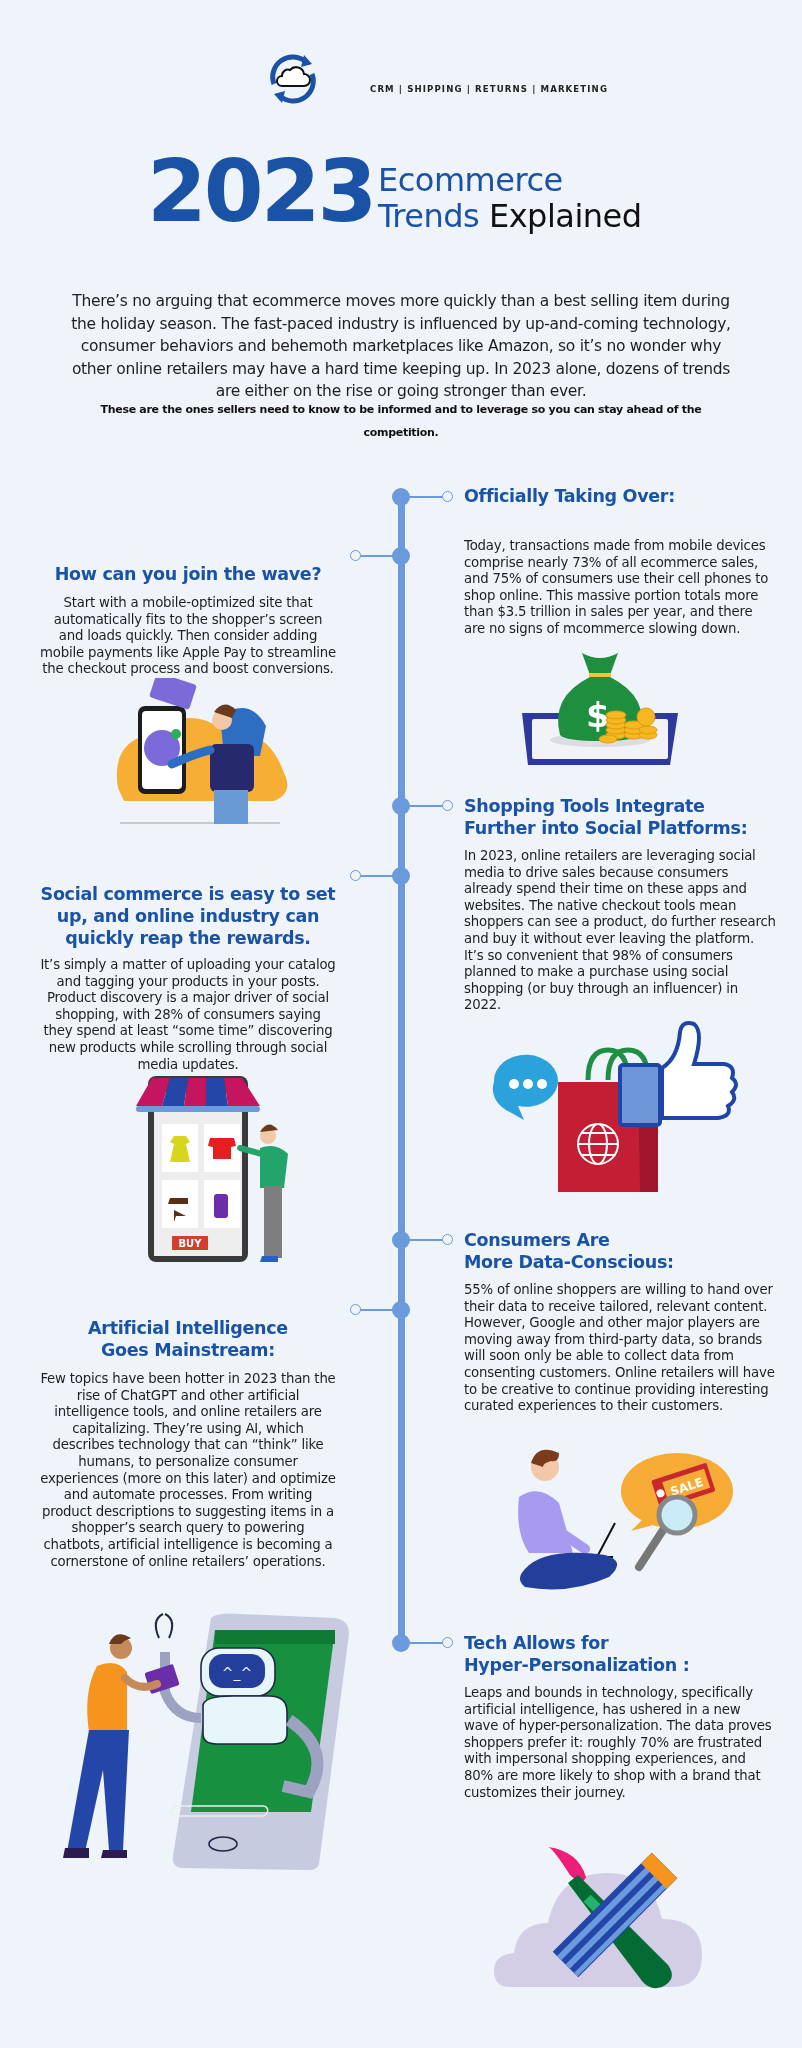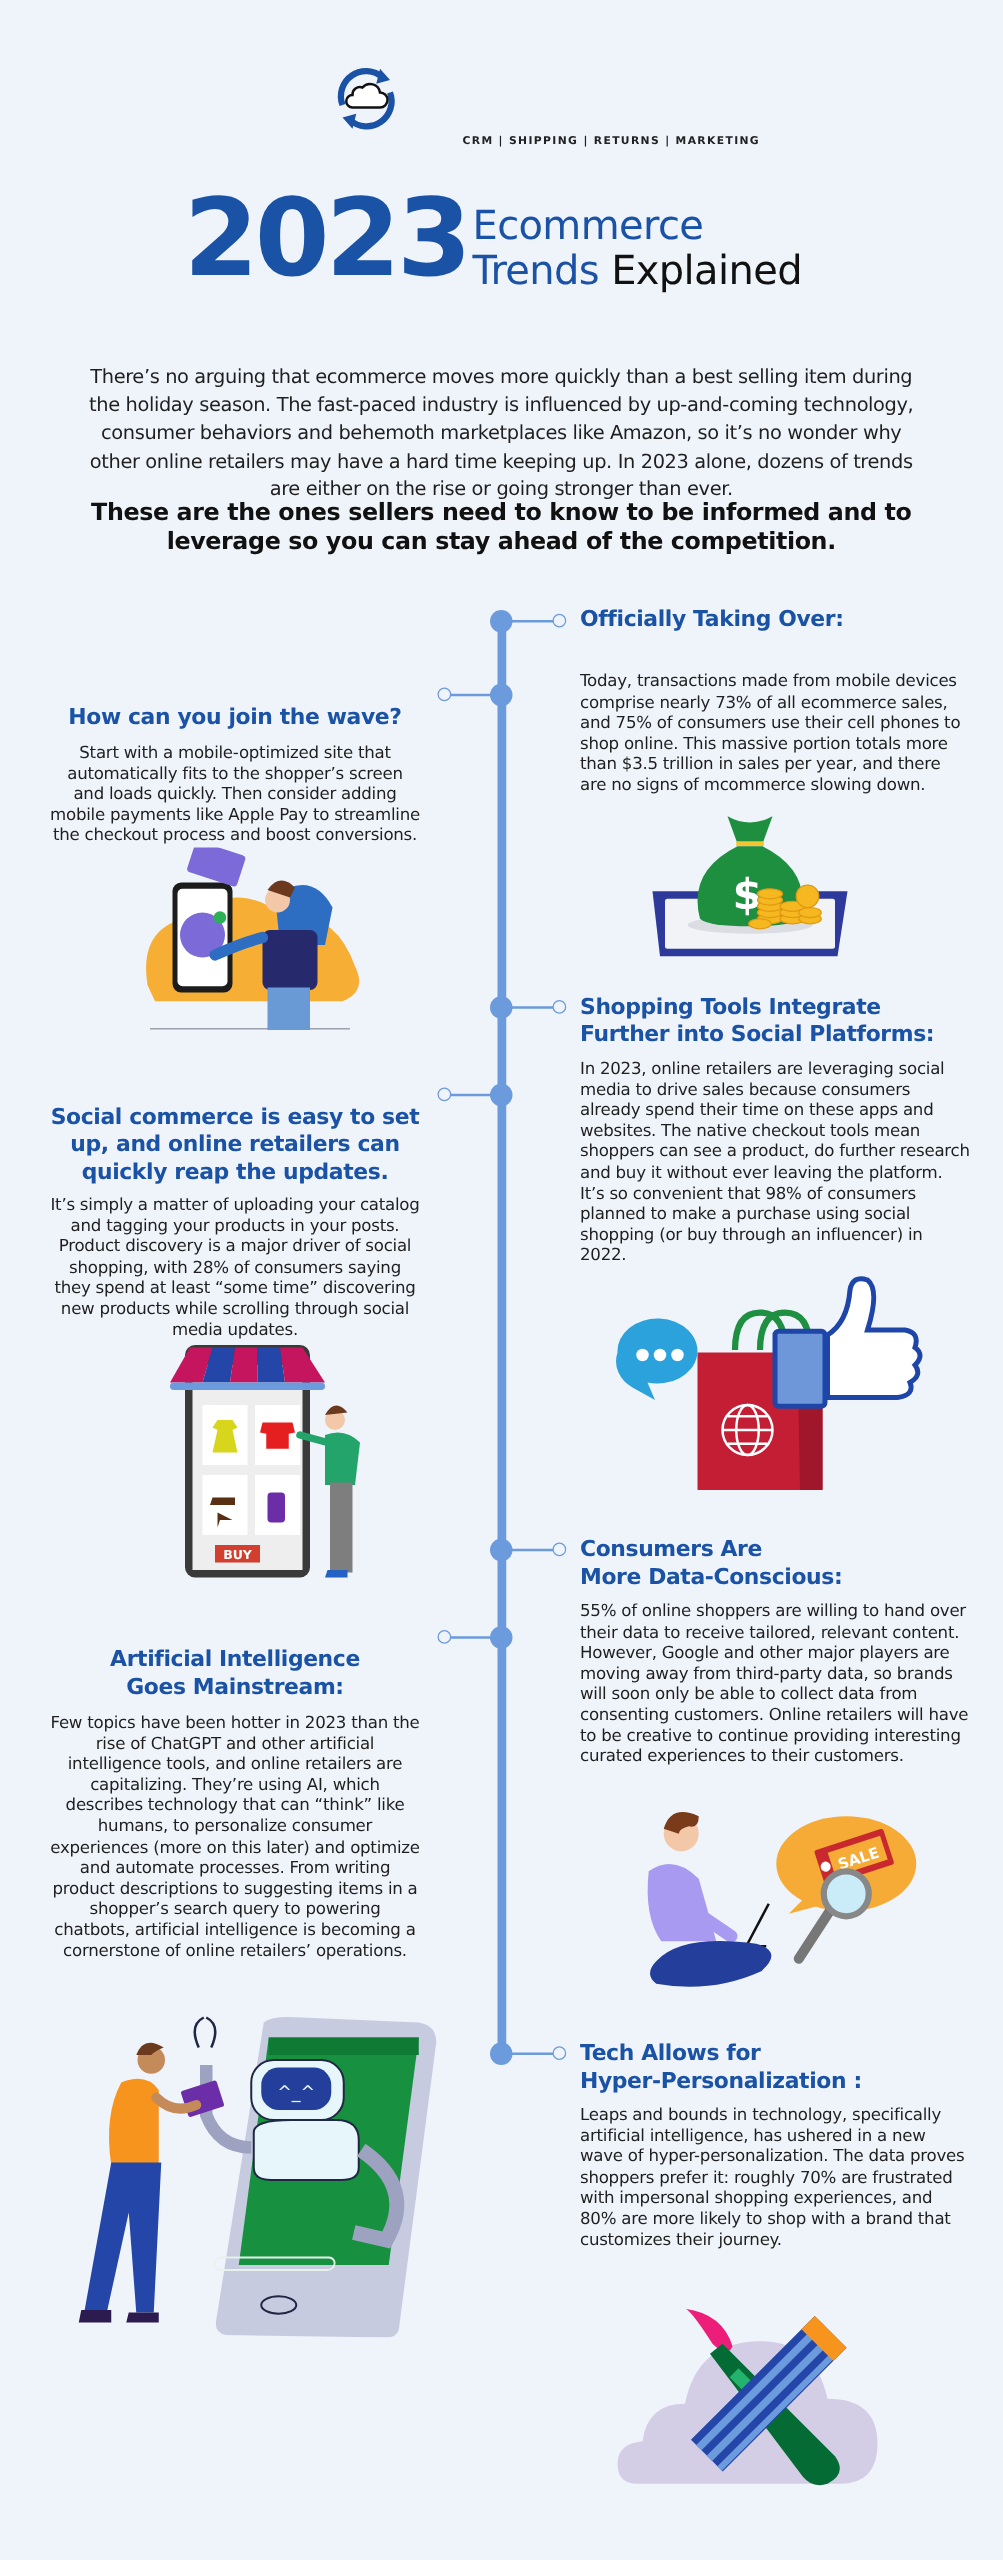--- a/index.html
+++ b/index.html
@@ -5,29 +5,29 @@
   * { margin: 0; padding: 0; box-sizing: border-box; }
   html, body { width: 802px; height: 2048px; background: #eff3fa; overflow: hidden; }
   body { position: relative; font-family: "DejaVu Sans", "Liberation Sans", sans-serif; color: #1a1a1a; }
 
   
   .logo { position: absolute; left: 266px; top: 52px; width: 280px; height: 58px; }
   .logo-mark { position: absolute; left: 0; top: 0; width: 54px; height: 54px; }
   .logo-word { position: absolute; left: 58px; top: -2px; font-family: "Liberation Sans", sans-serif; font-weight: bold; font-style: italic; font-size: 37px; letter-spacing: -1px; white-space: nowrap; }
   .logo-word .ready { color: #111; }
   .logo-word .cloud { color: #1a52a6; }
-  .logo-tag { position: absolute; left: 60px; top: 56px; font-size: 8.6px; font-weight: bold; letter-spacing: 1.1px; color: #222; white-space: nowrap; padding-left: 44px; }
+  .logo-tag { position: absolute; left: 60px; top: 32px; font-size: 8.6px; font-weight: bold; letter-spacing: 1.1px; color: #222; white-space: nowrap; padding-left: 44px; }
 
   
   .title-year { position: absolute; left: 147px; top: 148px; font-family: "DejaVu Sans", sans-serif; font-weight: bold; font-size: 86px; letter-spacing: -3px; color: #1a52a6; line-height: 1; }
   .title-rest { position: absolute; left: 378px; top: 162px; font-weight: normal; font-size: 32px; line-height: 36px; color: #1a52a6; letter-spacing: -0.5px; }
   .title-rest .black { color: #111; }
 
   .intro { position: absolute; left: 62px; top: 290px; width: 678px; text-align: center; font-family: "DejaVu Sans", sans-serif; font-size: 15.5px; line-height: 22.5px; color: #1f1f1f; letter-spacing: -0.3px; }
-  .intro-bold { position: absolute; left: 62px; top: 399px; width: 678px; text-align: center; font-weight: bold; font-size: 19px; line-height: 22.5px; color: #111; letter-spacing: -0.3px; }
+  .intro-bold { position: absolute; left: 62px; top: 399px; width: 678px; text-align: center; font-weight: bold; font-size: 11px; line-height: 22.5px; color: #111; letter-spacing: -0.3px; }
 
   
   .tl-line { position: absolute; left: 398px; top: 496px; width: 7px; height: 1148px; background: #6b9bdc; border-radius: 3px; }
   .tl-dot { position: absolute; width: 18px; height: 18px; border-radius: 50%; background: #6b9bdc; }
   .tl-conn { position: absolute; height: 2px; background: #6b9bdc; }
   .tl-ring { position: absolute; width: 11px; height: 11px; border-radius: 50%; border: 1.6px solid #6b9bdc; background: #eff3fa; }
 
   .h-blue { position: absolute; font-weight: bold; color: #1a52a6; font-size: 17.5px; line-height: 22px; letter-spacing: -0.3px; }
   .body-txt { position: absolute; font-size: 13.3px; line-height: 16.6px; color: #1f1f1f; letter-spacing: -0.2px; }
   .right-col { left: 464px; width: 312px; text-align: left; }
@@ -153,21 +153,21 @@
       <line x1="92" y1="135" x2="124" y2="135"></line>
   </g>
   <path d="M4 62 a32 26 0 1 1 24 24 l6 14 l-18 -10 a32 26 0 0 1 -12 -28z" fill="#2ba2db"></path>
   <circle cx="24" cy="64" r="5" fill="#fff"></circle>
     <circle cx="38" cy="64" r="5" fill="#fff"></circle>
     <circle cx="52" cy="64" r="5" fill="#fff"></circle>
   <rect x="130" y="45" width="40" height="60" rx="3" fill="#6d97d9" stroke="#1e45a8" stroke-width="4"></rect>
   <path d="M172 48 q16 -10 18 -36 q2 -12 14 -8 q10 8 0 40 h30 q12 2 8 14 q8 6 0 14 q6 8 -4 14 q4 10 -10 12 h-56z" fill="#fff" stroke="#1e45a8" stroke-width="4"></path>
 </svg>
 
-<div class="h-blue left-col" style="top:864px">Social commerce is easy to set up, and online retailers can quickly reap the updates.</div>
+<div class="h-blue left-col" style="top:864px">Social commerce is easy to set up, and online industry can quickly reap the rewards.</div>
 <p class="body-txt left-col" style="top:938px">It’s simply a matter of uploading your catalog and tagging your products in your posts. Product discovery is a major driver of social shopping, with 28% of consumers saying they spend at least “some time” discovering new products while scrolling through social media updates.</p>
 <svg class="illus" style="left:136px;top:1070px" width="160" height="198" viewBox="0 0 160 198">
   <rect x="12" y="6" width="100" height="186" rx="8" fill="#3a3a3a"></rect>
   <rect x="18" y="22" width="88" height="164" fill="#eeeeee"></rect>
   <g>
     <path d="M0 36 l16 -28 h18 l-8 28z" fill="#c4155e"></path>
     <path d="M26 36 l8 -28 h18 l-4 28z" fill="#2446a8"></path>
     <path d="M48 36 l4 -28 h18 l0 28z" fill="#c4155e"></path>
     <path d="M70 36 l0 -28 h18 l4 28z" fill="#2446a8"></path>
     <path d="M92 36 l-4 -28 h18 l18 28z" fill="#c4155e"></path>

